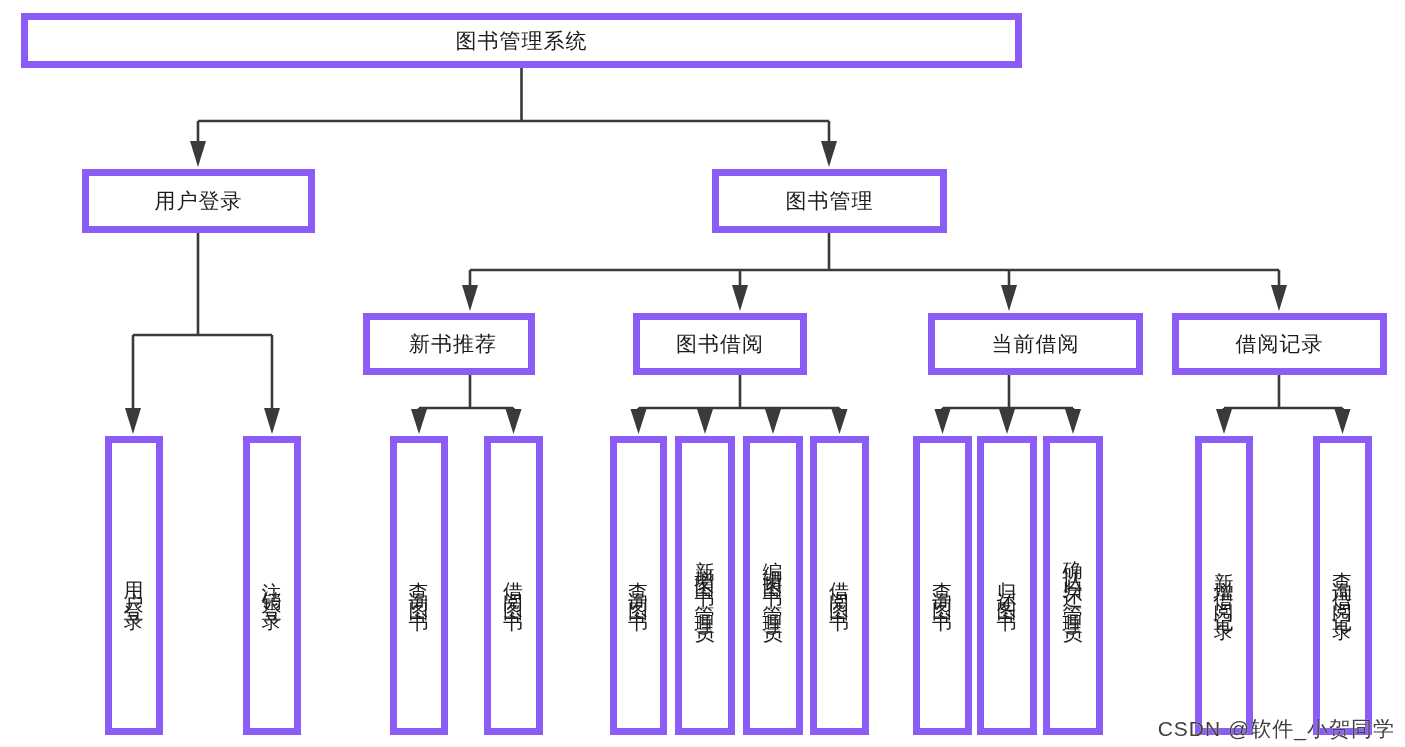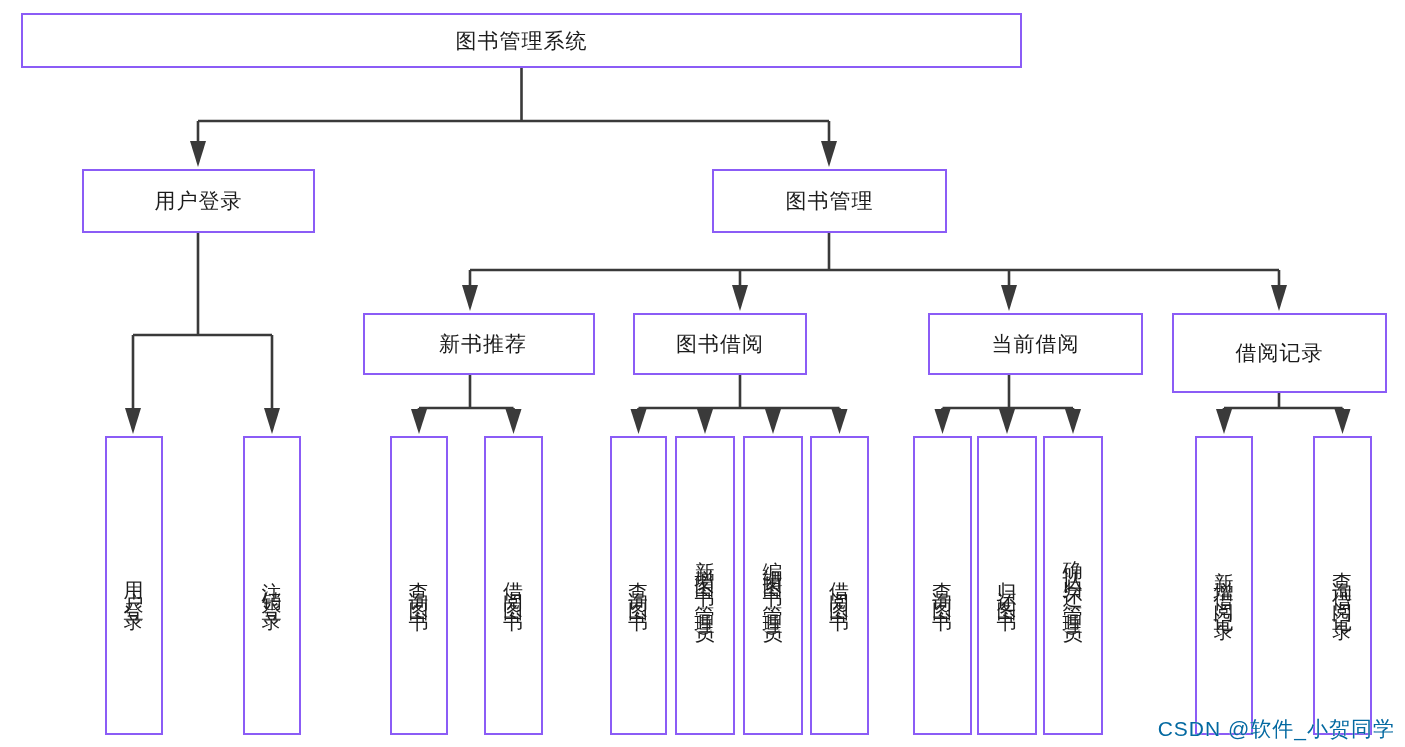--- a/index.html
+++ b/index.html
@@ -22,21 +22,21 @@
   svg.connectors {
     position: absolute;
     left: 0;
     top: 0;
     z-index: 1;
   }
   .node {
     position: absolute;
     box-sizing: border-box;
     background: #ffffff;
-    border: 2px solid #8b5cf6;
+    border: 7px solid #8b5cf6;
     display: flex;
     align-items: center;
     justify-content: center;
     z-index: 2;
   }
   .hbox {
     font-size: 21px;
     letter-spacing: 1px;
     white-space: nowrap;
   }
@@ -50,21 +50,21 @@
   }
   .vbox.long span.vtext {
     letter-spacing: 9px;
   }
   .watermark {
     position: absolute;
     right: 10px;
     bottom: 4px;
     z-index: 5;
     font-size: 21px;
-    color: #0369a1;
+    color: #404040;
     text-shadow: 0 0 1px #ffffff;
     letter-spacing: 1px;
     white-space: nowrap;
   }
 </style>
 </head>
 <body>
 
 <div id="stage">
 
@@ -119,30 +119,30 @@
     <span>图书管理系统</span>
   </div>
 
   <div class="node hbox" style="left:82px; top:169px; width:233px; height:64px;">
     <span>用户登录</span>
   </div>
   <div class="node hbox" style="left:712px; top:169px; width:235px; height:64px;font-family:Liberation Serif, serif;">
     <span>图书管理</span>
   </div>
 
-  <div class="node hbox" style="left:363px; top:313px; width:232px; height:62px;padding-left:8px;">
+  <div class="node hbox" style="left:363px; top:313px; width:172px; height:62px;padding-left:8px;">
     <span>新书推荐</span>
   </div>
   <div class="node hbox" style="left:633px; top:313px; width:174px; height:62px;">
     <span>图书借阅</span>
   </div>
   <div class="node hbox" style="left:928px; top:313px; width:215px; height:62px;">
     <span>当前借阅</span>
   </div>
-  <div class="node hbox" style="left:1172px; top:313px; width:215px; height:80px;">
+  <div class="node hbox" style="left:1172px; top:313px; width:215px; height:62px;">
     <span>借阅记录</span>
   </div>
 
   <div class="node vbox" style="left:105px; top:436px; width:58px; height:299px;">
     <span class="vtext">用户登录</span>
   </div>
   <div class="node vbox" style="left:243px; top:436px; width:58px; height:299px;">
     <span class="vtext">注销登录</span>
   </div>
 

